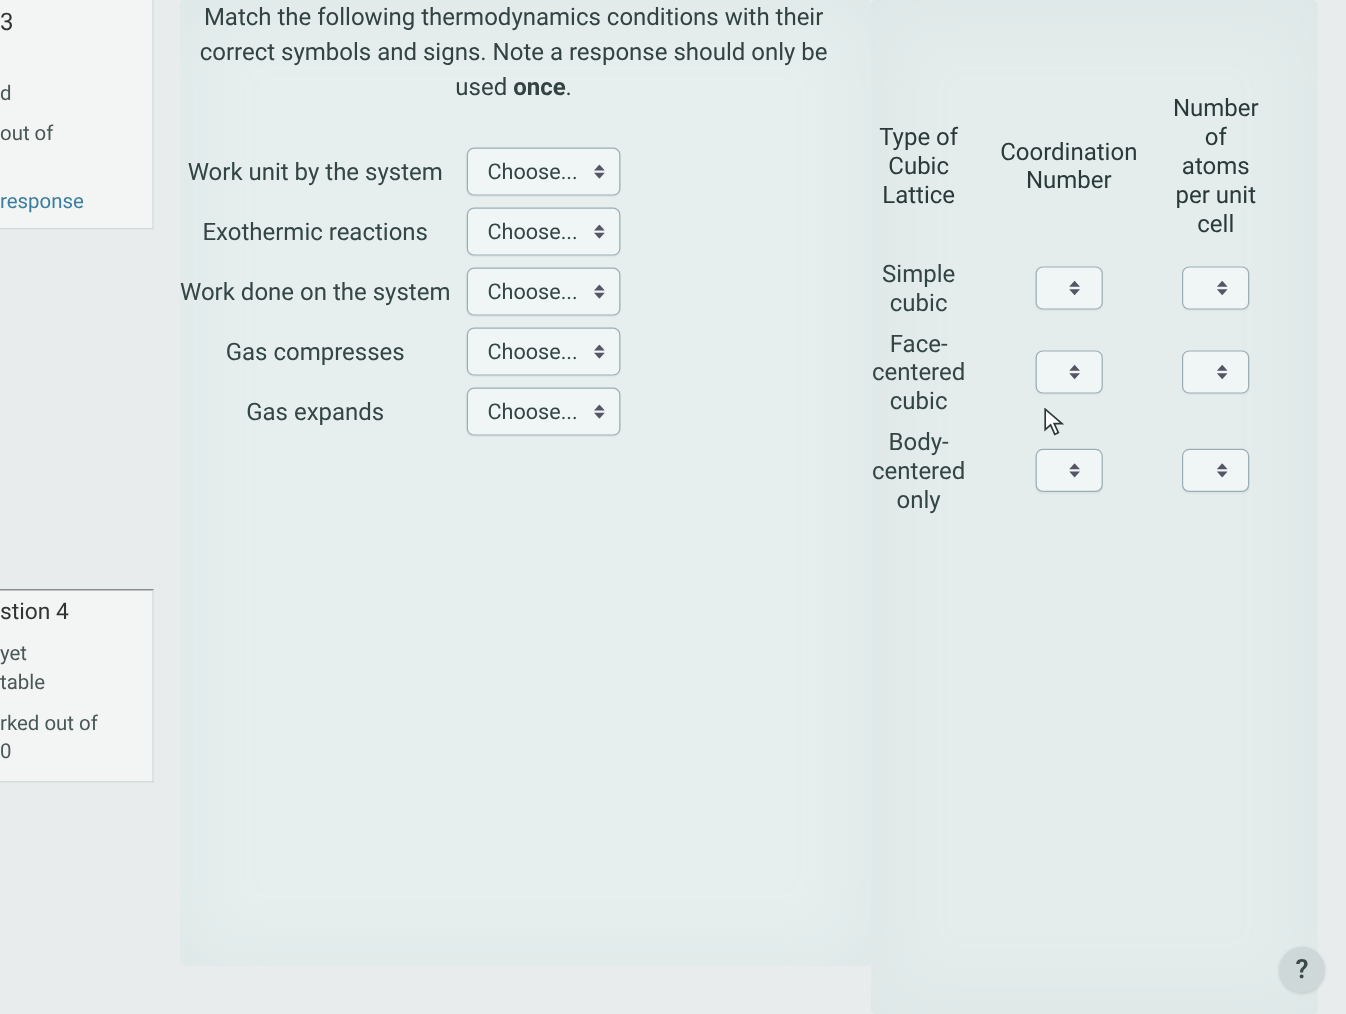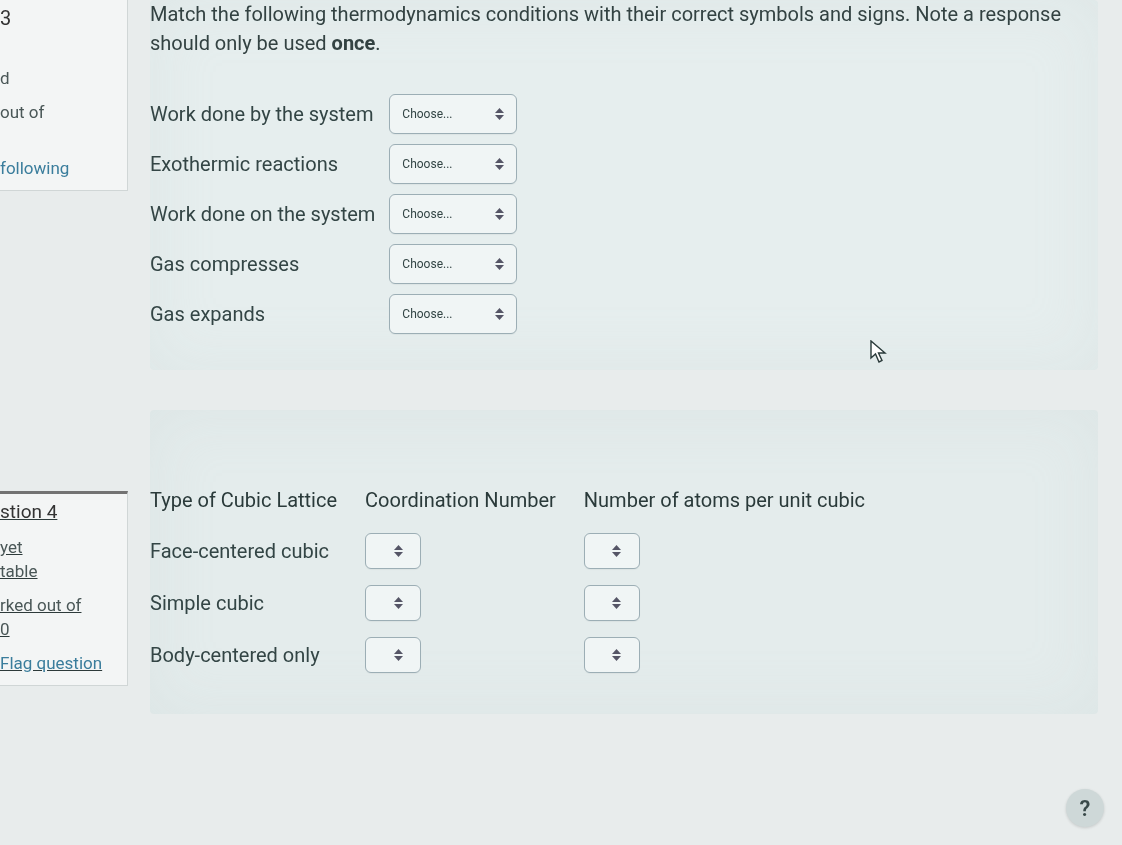--- a/index.html
+++ b/index.html
@@ -41,21 +41,21 @@
       border-left: none;
       border-top: none;
       background: #f3f5f5;
       padding: 6px 8px 6px 0;
       margin-bottom: 0;
     }
     .main {
       flex: 1;
       padding: 0 24px 0 22px;
       display: flex;
-      flex-direction: column;
+      text-align: center;
     }
     .qcard {
       background: #e6eeee;
       border-radius: 4px;
       padding: 0 20px 28px 0;
       margin-bottom: 40px;
       box-shadow: inset 0 0 60px rgba(200,210,210,0.25);
     }
     .qcard2 {
       background: #e4ecec;
@@ -89,21 +89,21 @@
       display: table-cell;
       vertical-align: middle;
     }
     .select-box {
       display: inline-flex;
       align-items: center;
       border: 1px solid #9caeb5;
       border-radius: 6px;
       background: #f0f5f5;
       padding: 7px 12px;
-      font-size: 12px;
+      font-size: 18px;
       color: #334545;
       cursor: pointer;
       min-width: 128px;
       height: 40px;
       box-shadow: 0 1px 1px rgba(0,0,0,0.04);
     }
     .select-box.small {
       min-width: 56px;
       justify-content: center;
       padding: 5px 10px;
@@ -169,50 +169,49 @@
 <body>
 
 <div class="sidebar">
   <div class="side-block">
     <div class="qnum-top">3</div>
     <div style="height:30px"></div>
     <div class="side-text">d</div>
     <div style="height:10px"></div>
     <div class="side-text">out of</div>
     <div style="height:28px"></div>
-    <div class="flag-link">following</div>
+    <div class="flag-link">response</div>
   </div>
 
   <div style="flex:0 0 300px"></div>
 
-  <div class="side-block" style="border-top:3px solid #737373;text-decoration:underline;">
+  <div class="side-block" style="border-top:1px solid #737373;">
     <div style="font-size:19px;color:#333">
       <span style="font-weight:400">stion 4</span>
     </div>
     <div style="height:12px"></div>
     <div class="side-text">yet</div>
     <div class="side-text">table</div>
     <div style="height:10px"></div>
     <div class="side-text">rked out of</div>
     <div class="side-text">0</div>
     <div style="height:6px"></div>
-    <div class="flag-link">Flag question</div>
   </div>
 </div>
 
 <div class="main">
 
   <div class="qcard">
     <p class="prompt">
       <span>Match the following thermodynamics conditions with their correct symbols and signs. Note a response should only be used </span><strong>once</strong><span>.</span>
     </p>
 
     <div class="match-table">
       <div class="match-row">
-        <div class="match-label">Work done by the system</div>
+        <div class="match-label">Work unit by the system</div>
         <div class="match-select-cell">
           <div class="select-box">
             <span class="select-text">Choose...</span>
             <span class="sort-icon">
                 <svg width="9" height="12" viewBox="0 0 9 12">
                   <path d="M4.5 0 L9 5 L0 5 Z" fill="#556"></path>
                   <path d="M4.5 12 L9 7 L0 7 Z" fill="#556"></path>
                 </svg>
               </span>
           </div>
@@ -276,43 +275,43 @@
       </div>
     </div>
   </div>
 
   <div class="qcard2">
 
     <div class="lattice-table">
       <div class="lat-row">
         <div class="lat-head">Type of Cubic Lattice</div>
         <div class="lat-head">Coordination Number</div>
-        <div class="lat-head">Number of atoms per unit cubic</div>
+        <div class="lat-head">Number of atoms per unit cell</div>
+      </div>
+      <div class="lat-row">
+        <div class="lat-cell">Simple cubic</div>
+        <div class="lat-cell"><div class="select-box small">
+              <span class="sort-icon">
+                <svg width="9" height="12" viewBox="0 0 9 12">
+                  <path d="M4.5 0 L9 5 L0 5 Z" fill="#556"></path>
+                  <path d="M4.5 12 L9 7 L0 7 Z" fill="#556"></path>
+                </svg>
+              </span>
+            </div></div>
+        <div class="lat-cell"><div class="select-box small">
+              <span class="sort-icon">
+                <svg width="9" height="12" viewBox="0 0 9 12">
+                  <path d="M4.5 0 L9 5 L0 5 Z" fill="#556"></path>
+                  <path d="M4.5 12 L9 7 L0 7 Z" fill="#556"></path>
+                </svg>
+              </span>
+            </div></div>
       </div>
       <div class="lat-row">
         <div class="lat-cell">Face-centered cubic</div>
-        <div class="lat-cell"><div class="select-box small">
-              <span class="sort-icon">
-                <svg width="9" height="12" viewBox="0 0 9 12">
-                  <path d="M4.5 0 L9 5 L0 5 Z" fill="#556"></path>
-                  <path d="M4.5 12 L9 7 L0 7 Z" fill="#556"></path>
-                </svg>
-              </span>
-            </div></div>
-        <div class="lat-cell"><div class="select-box small">
-              <span class="sort-icon">
-                <svg width="9" height="12" viewBox="0 0 9 12">
-                  <path d="M4.5 0 L9 5 L0 5 Z" fill="#556"></path>
-                  <path d="M4.5 12 L9 7 L0 7 Z" fill="#556"></path>
-                </svg>
-              </span>
-            </div></div>
-      </div>
-      <div class="lat-row">
-        <div class="lat-cell">Simple cubic</div>
         <div class="lat-cell"><div class="select-box small">
               <span class="sort-icon">
                 <svg width="9" height="12" viewBox="0 0 9 12">
                   <path d="M4.5 0 L9 5 L0 5 Z" fill="#556"></path>
                   <path d="M4.5 12 L9 7 L0 7 Z" fill="#556"></path>
                 </svg>
               </span>
             </div></div>
         <div class="lat-cell"><div class="select-box small">
               <span class="sort-icon">

